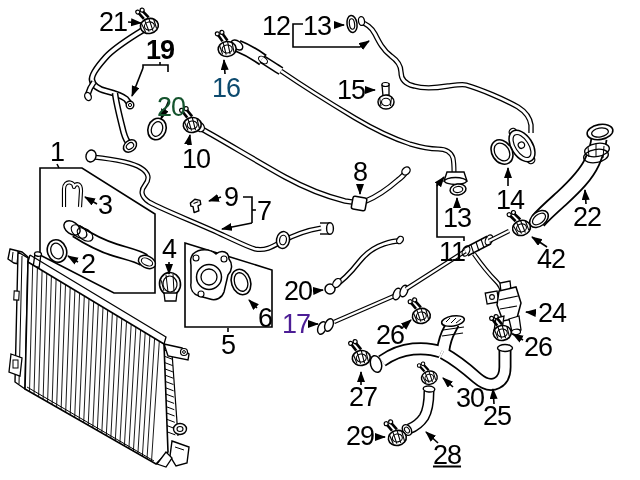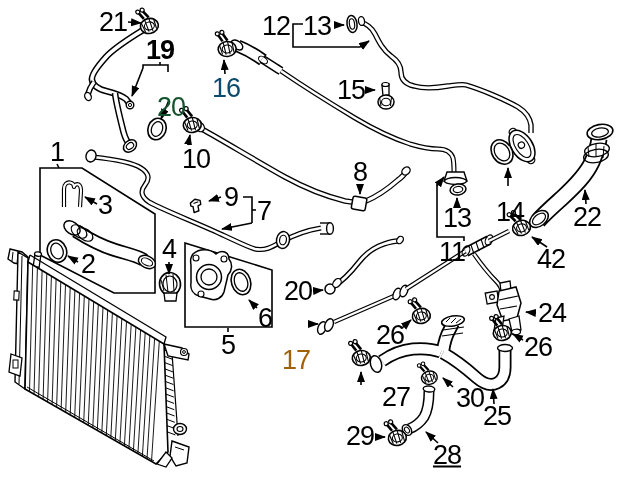--- a/index.html
+++ b/index.html
@@ -391,32 +391,32 @@
       <span class="callout" style="left: 228px; top: 345px; color: rgb(0, 0, 0);">5</span>
       <span class="callout" style="left: 265px; top: 318px; color: rgb(0, 0, 0);">6</span>
       <span class="callout" style="left: 264px; top: 211px; color: rgb(0, 0, 0);">7</span>
       <span class="callout" style="left: 360px; top: 172px; color: rgb(0, 0, 0);">8</span>
       <span class="callout" style="left: 231px; top: 197px; color: rgb(0, 0, 0);">9</span>
       <span class="callout" style="left: 196px; top: 159px; color: rgb(0, 0, 0);">10</span>
       <span class="callout" style="left: 452px; top: 252px; color: rgb(0, 0, 0);">11</span>
       <span class="callout" style="left: 276px; top: 26px; color: rgb(0, 0, 0);">12</span>
       <span class="callout" style="left: 317px; top: 26px; color: rgb(0, 0, 0);">13</span>
       <span class="callout" style="left: 457px; top: 218px; color: rgb(0, 0, 0);">13</span>
-      <span class="callout" style="left: 510px; top: 200px; color: rgb(0, 0, 0); margin-top: 12px;">14</span>
+      <span class="callout" style="left: 510px; top: 200px; color: rgb(0, 0, 0);">14</span>
       <span class="callout" style="left: 351px; top: 90px; color: rgb(0, 0, 0); text-align: right;">15</span>
       <span class="callout" style="left: 226px; top: 88px; color: #0c4a6e;">16</span>
-      <span class="callout" style="left: 296px; top: 324px; color: #a16207; margin-top: 36px;">17</span>
+      <span class="callout" style="left: 296px; top: 324px; color: #4c1d95;">17</span>
       <span class="callout" style="left: 298px; top: 291px; color: rgb(0, 0, 0);">20</span>
       <span class="callout" style="left: 160px; top: 50px; color: rgb(0, 0, 0); font-weight: bold;">19</span>
       <span class="callout" style="left: 171px; top: 87px; color: #14532d; margin-top: 20px;">20</span>
       <span class="callout" style="left: 113px; top: 22px; color: rgb(0, 0, 0);">21</span>
       <span class="callout" style="left: 587px; top: 217px; color: rgb(0, 0, 0);">22</span>
       <span class="callout" style="left: 551px; top: 259px; color: rgb(0, 0, 0);">42</span>
       <span class="callout" style="left: 552px; top: 313px; color: rgb(0, 0, 0);">24</span>
       <span class="callout" style="left: 497px; top: 416px; color: #000000;">25</span>
       <span class="callout" style="left: 390px; top: 335px; color: rgb(0, 0, 0);">26</span>
       <span class="callout" style="left: 538px; top: 347px; color: rgb(0, 0, 0);">26</span>
-      <span class="callout" style="left: 363px; top: 397px; color: rgb(0, 0, 0); margin-left: 33px;">27</span>
+      <span class="callout" style="left: 363px; top: 397px; color: rgb(0, 0, 0);">27</span>
       <span class="callout" style="left: 447px; top: 455px; color: rgb(0, 0, 0); text-decoration: underline;">28</span>
       <span class="callout" style="left: 360px; top: 436px; color: rgb(0, 0, 0);">29</span>
       <span class="callout" style="left: 470px; top: 398px; color: rgb(0, 0, 0);">30</span>
     </div>
 </div>
 
 </body></html>

